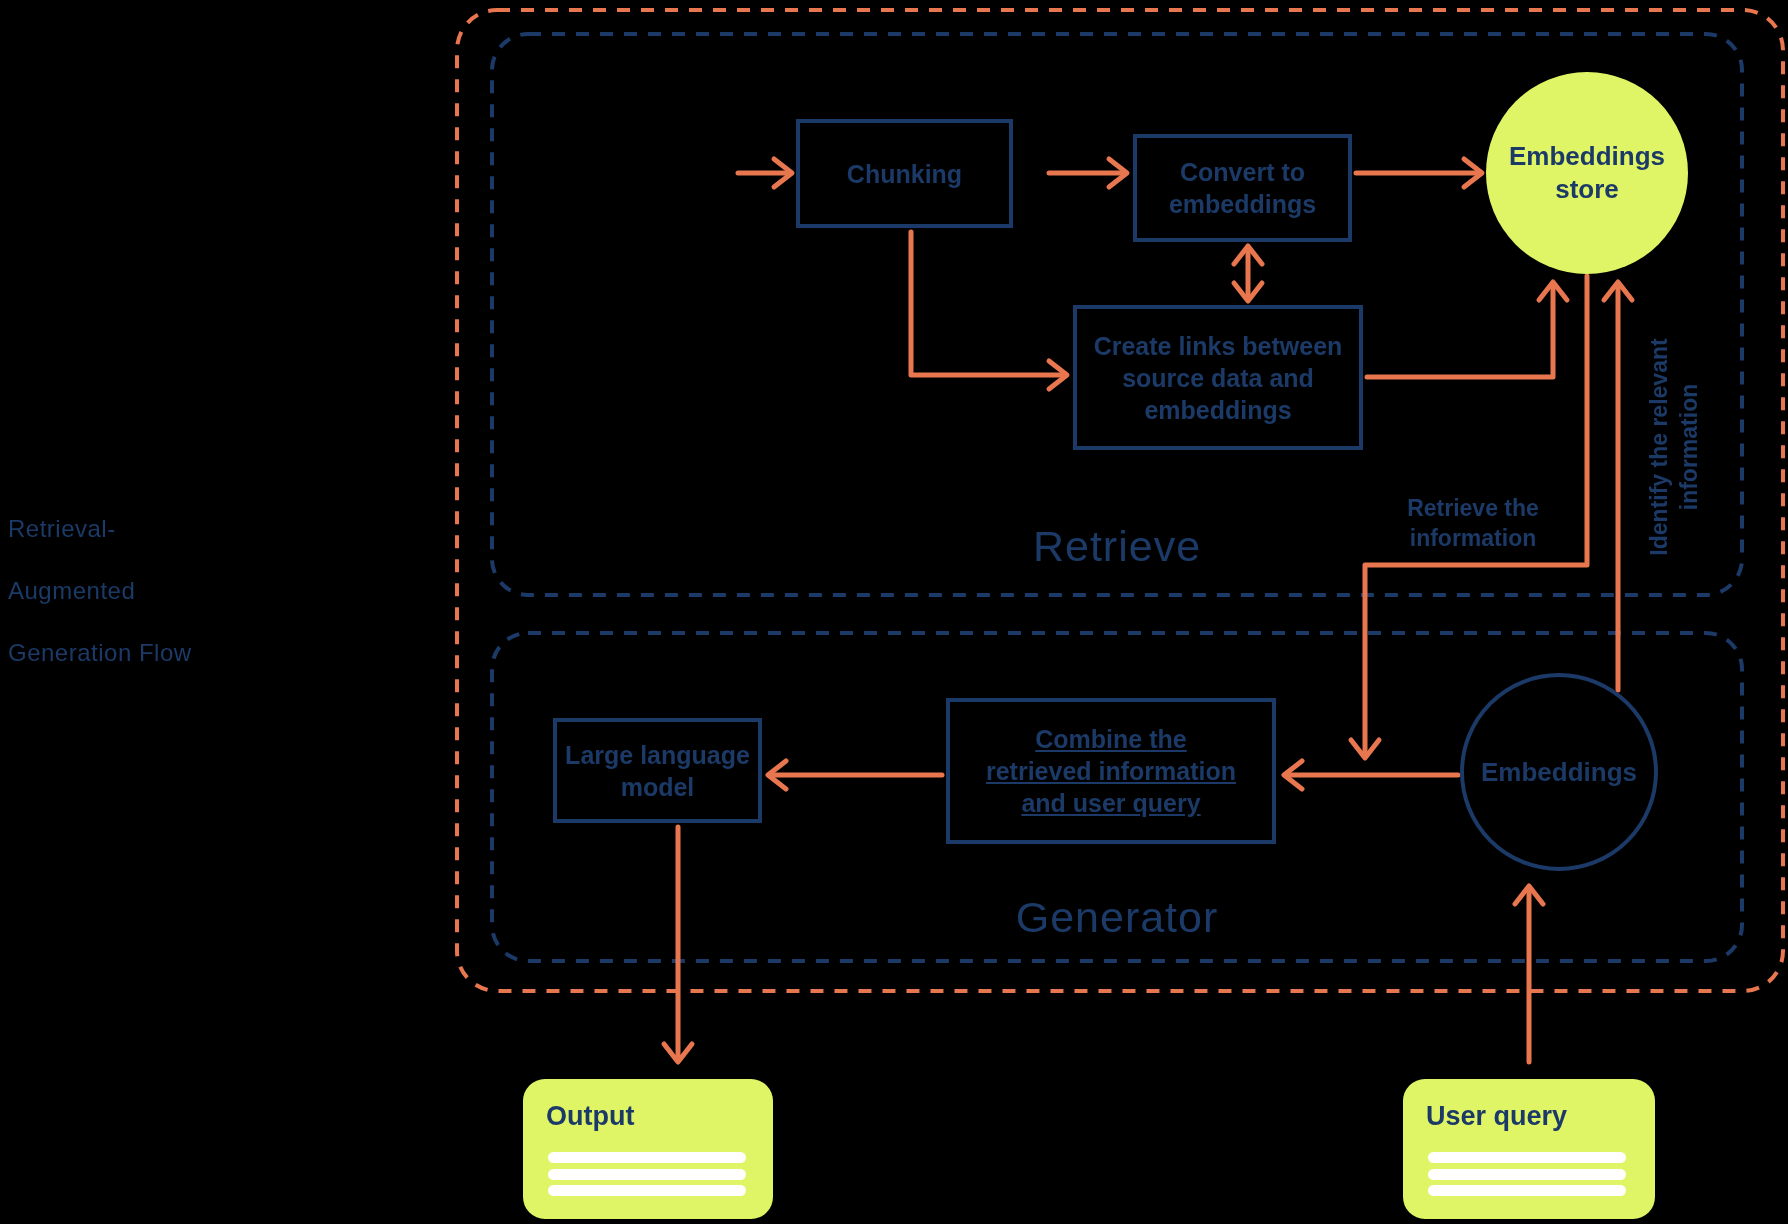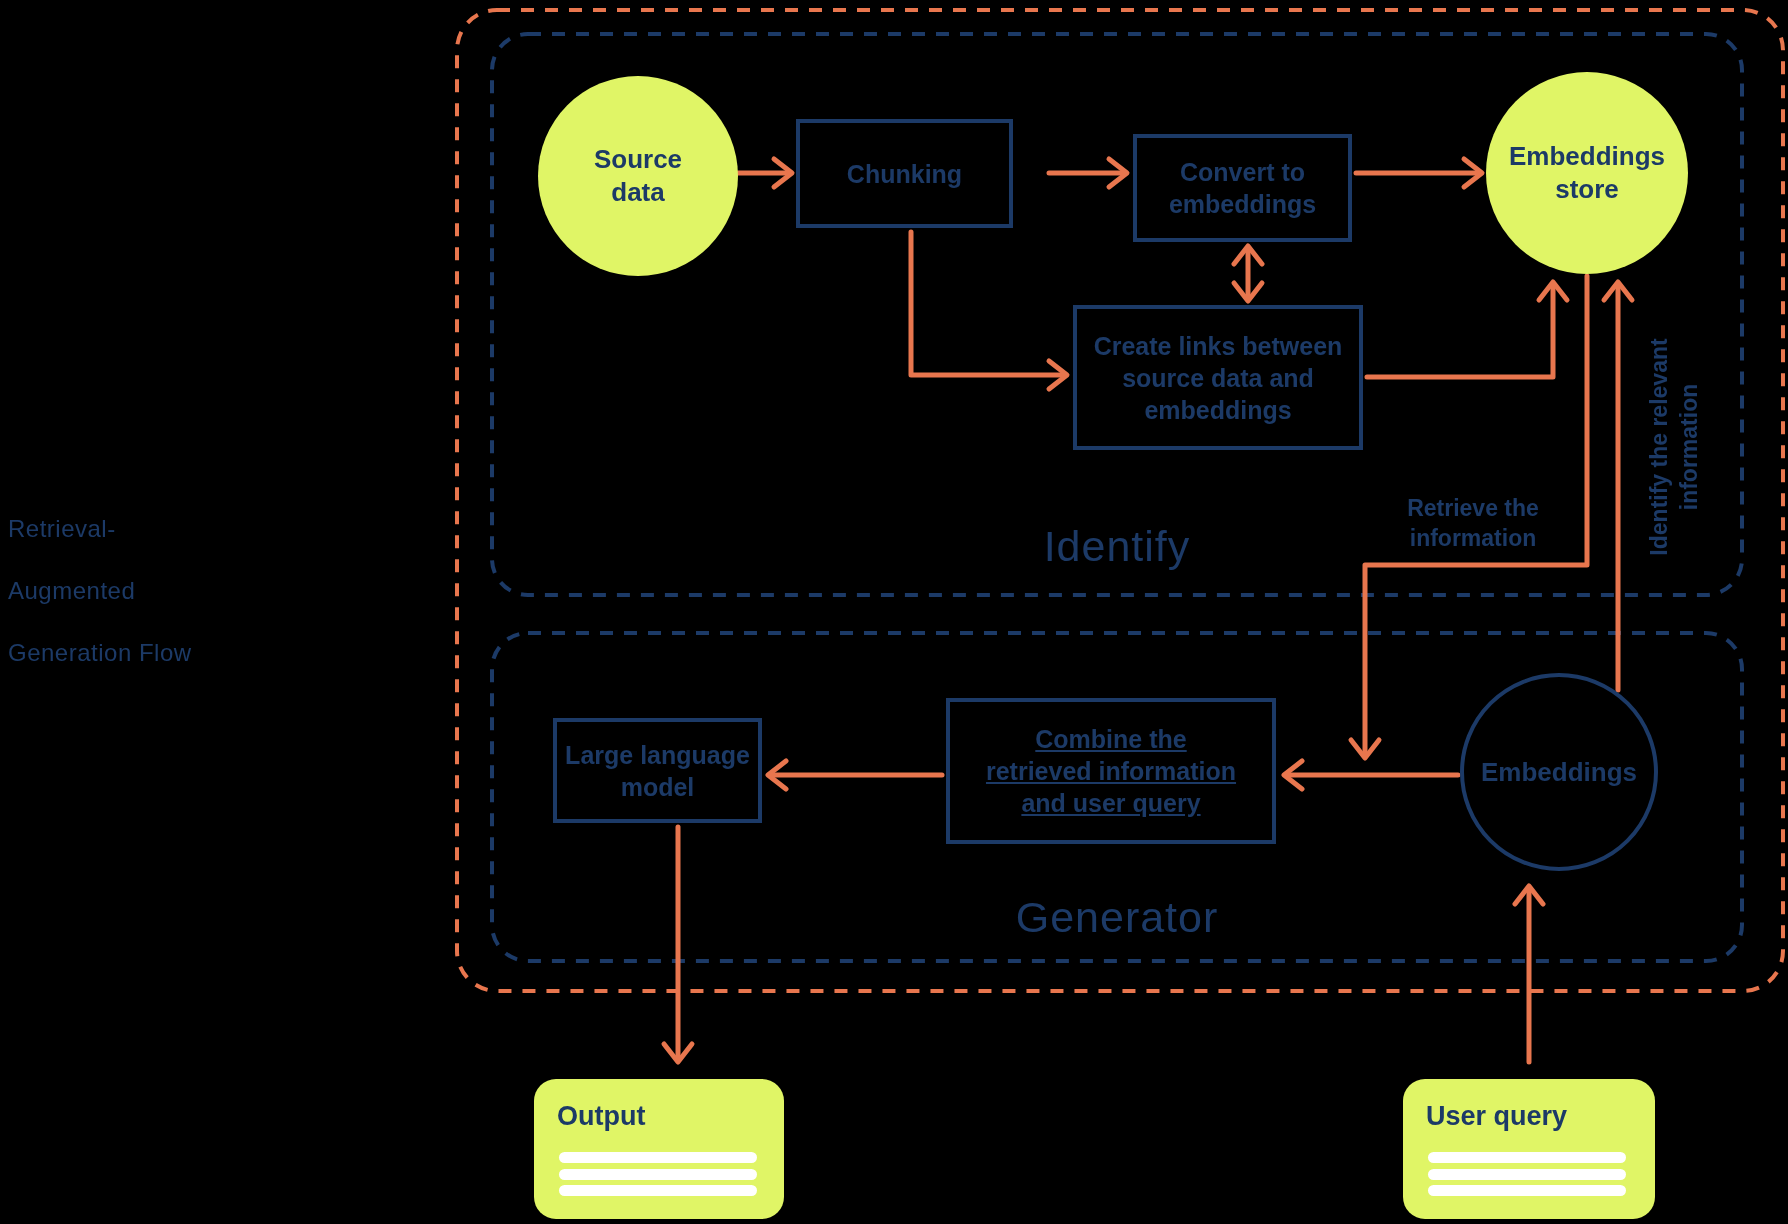--- a/index.html
+++ b/index.html
@@ -107,21 +107,21 @@
     white-space: nowrap;
   }
   .card .bars { position: absolute; left: 25px; top: 73px; }
   .card .bar {
     width: 198px;
     height: 11px;
     border-radius: 6px;
     background: var(--white);
     margin-bottom: 5.5px;
   }
-  .card.output     { left: 534px;  top: 1079px; width: 250px; }
+  .card.output     { left: 523px;  top: 1079px; width: 250px; }
   .card.user-query { left: 1403px; top: 1079px; width: 252px; }
 
   
   .edge-label {
     position: absolute;
     color: var(--navy);
     font-size: 23px;
     font-weight: bold;
     line-height: 30px;
     text-align: center;
@@ -222,27 +222,23 @@
       <polyline points="1515,904 1529,886 1543,904"></polyline>
     </g>
   </svg>
 
   <div class="title">
     <span>Retrieval-</span>
     <span>Augmented</span>
     <span>Generation Flow</span>
   </div>
 
-  <div class="section-label retriever">Identify</div>
+  <div class="section-label retriever">Retrieve</div>
   <div class="section-label generator">Generator</div>
 
-  <div class="circle filled source-data">
-    <span>Source</span>
-    <span>data</span>
-  </div>
 
   <div class="node chunking">
     <span>Chunking</span>
   </div>
 
   <div class="node convert">
     <span>Convert to</span>
     <span>embeddings</span>
   </div>
 

